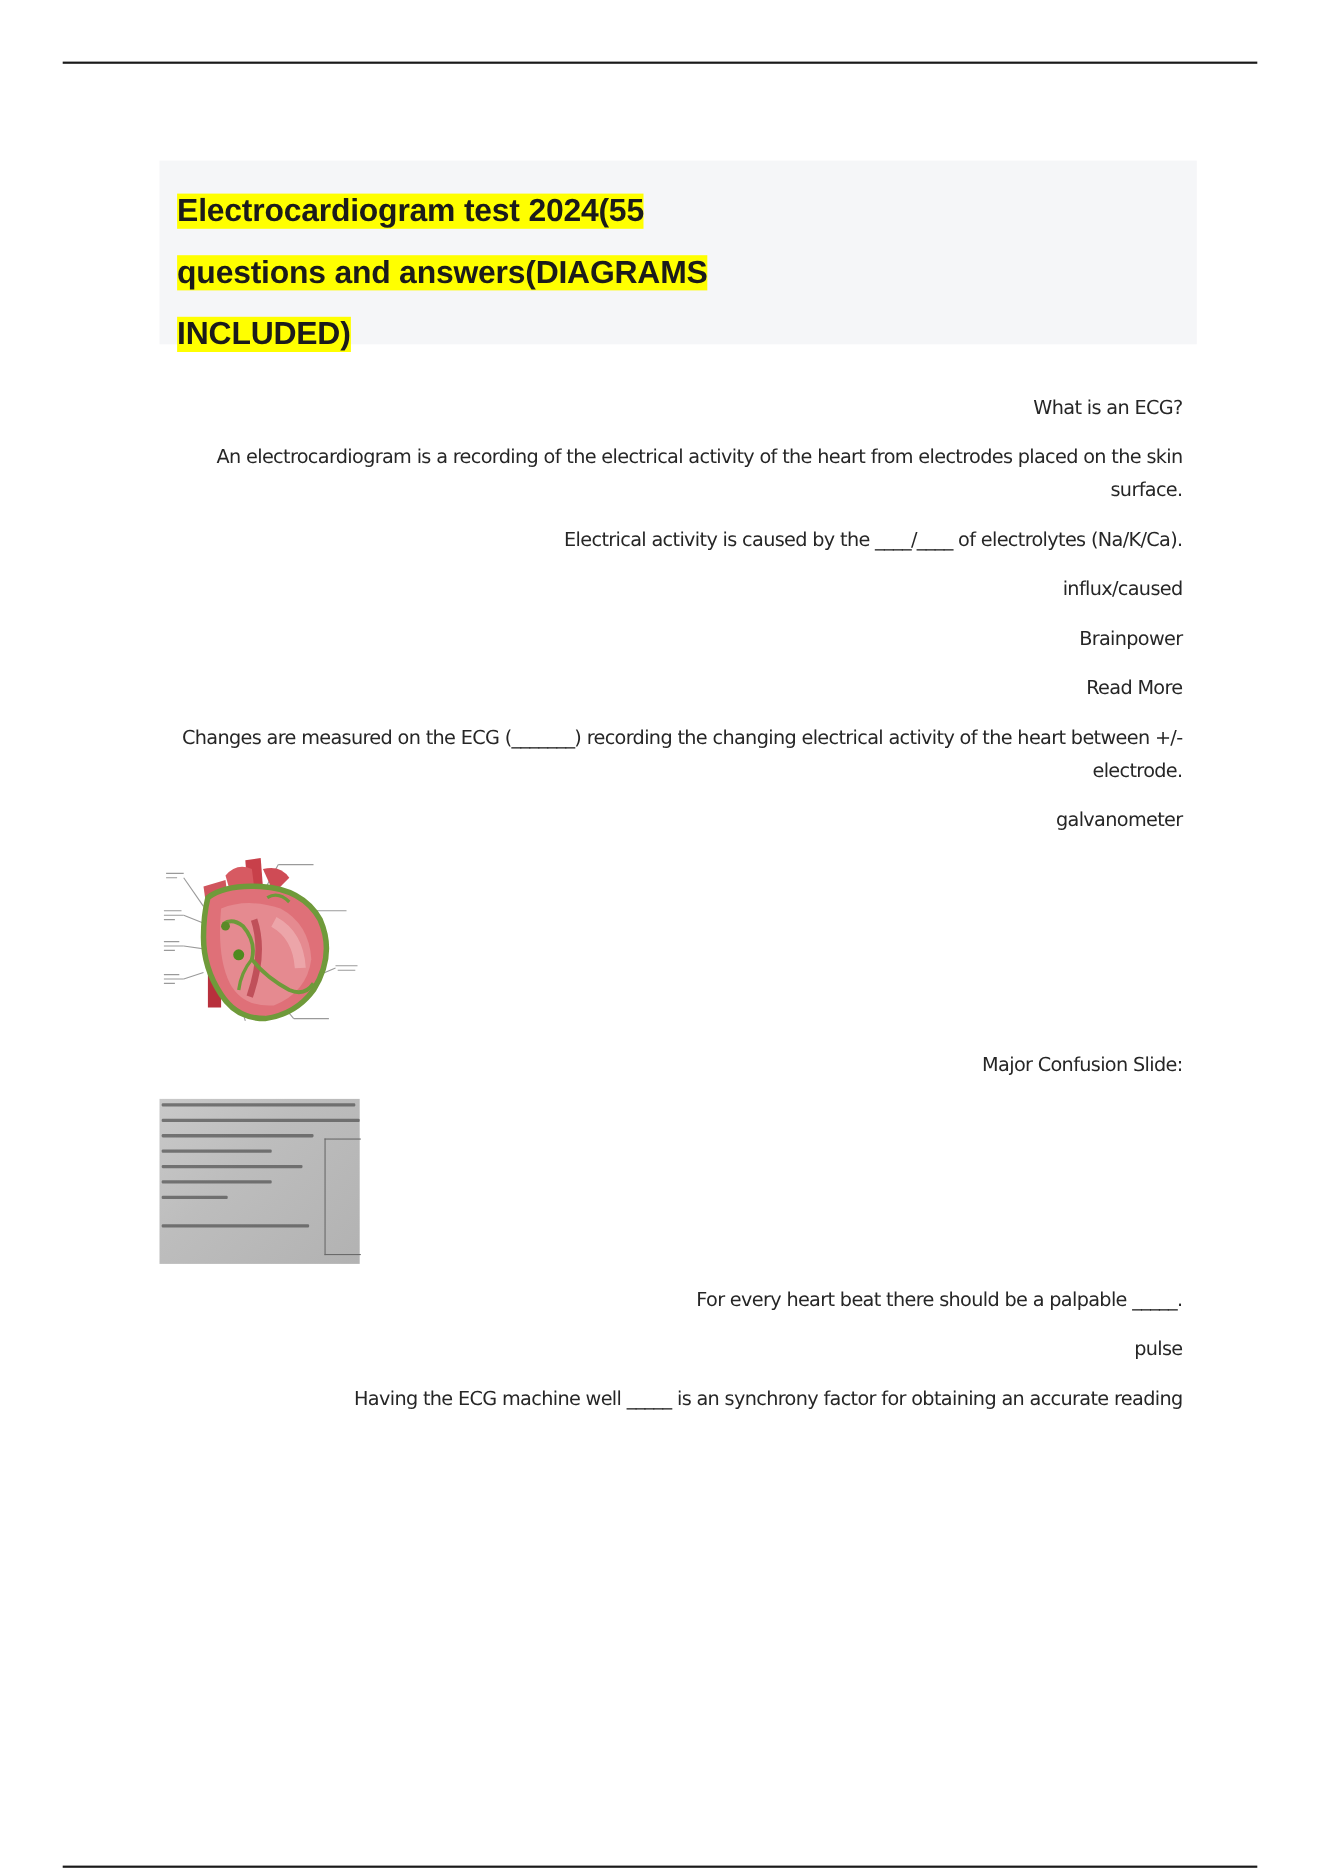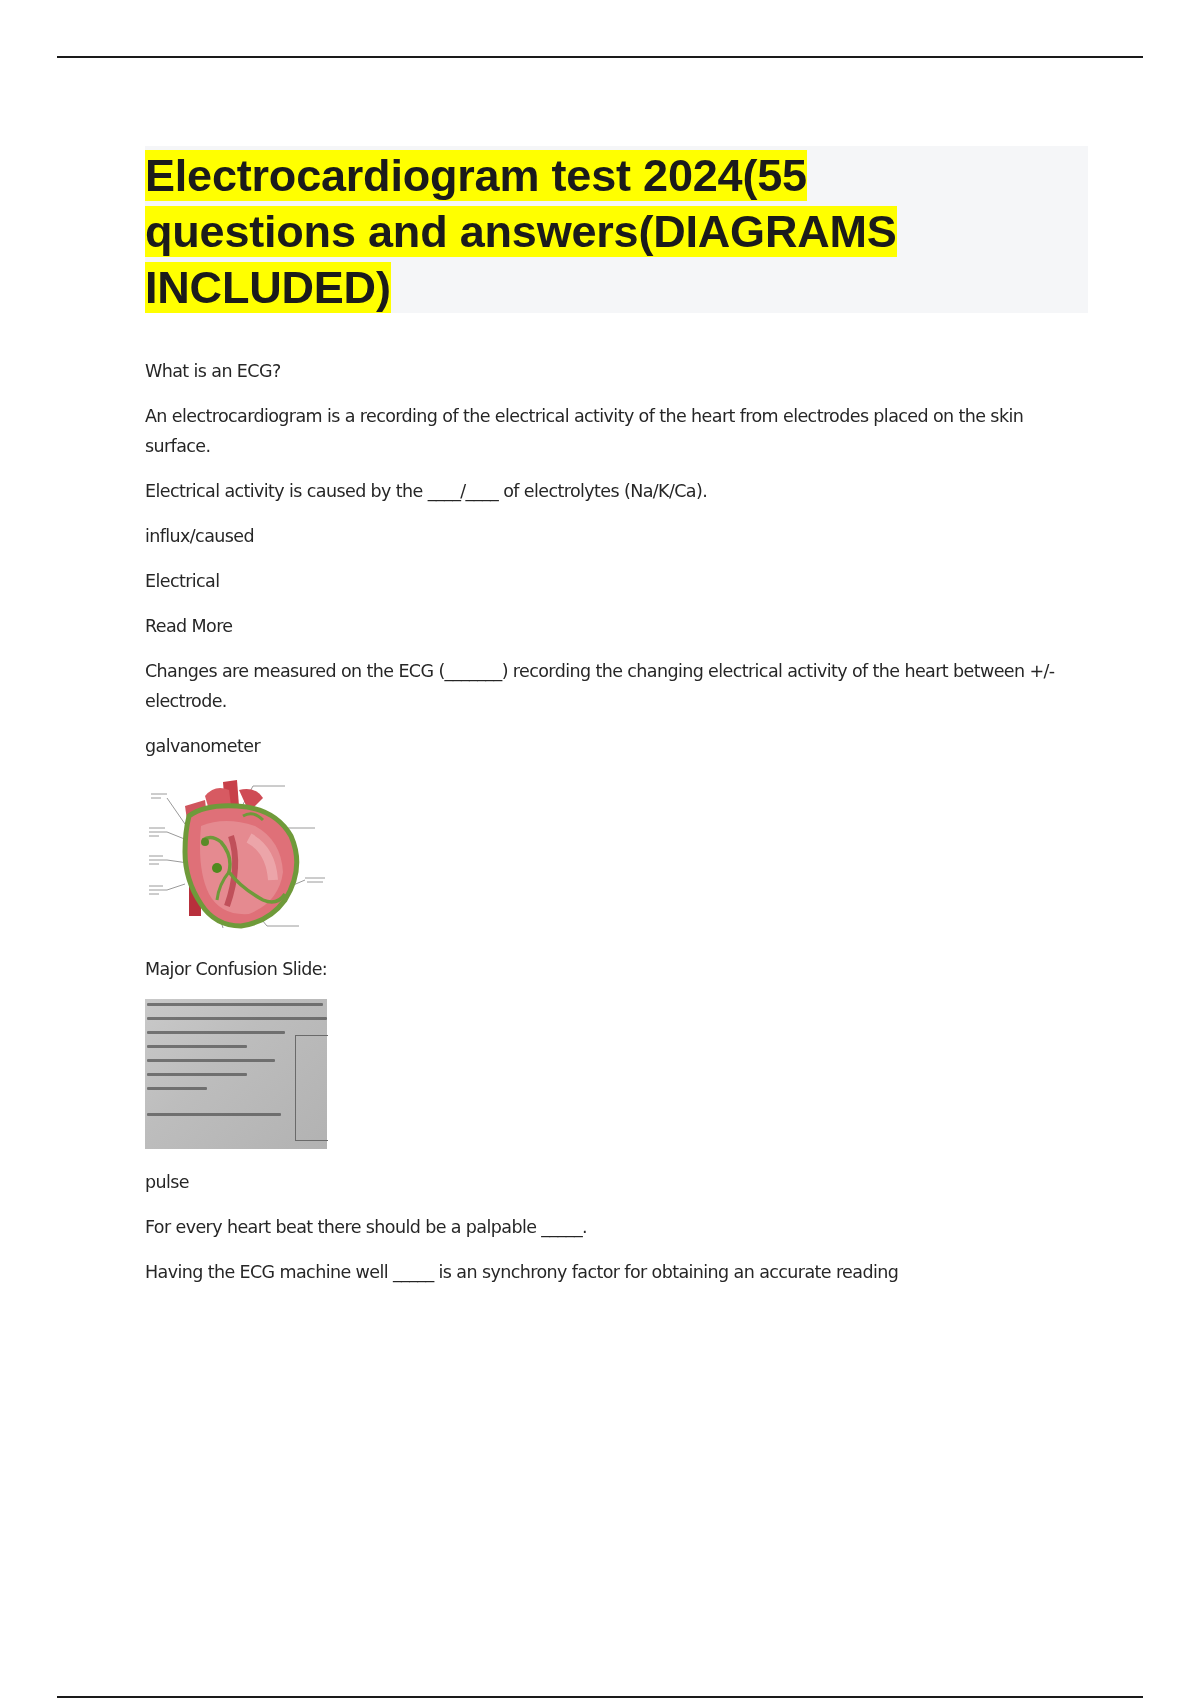--- a/index.html
+++ b/index.html
@@ -27,24 +27,24 @@
 
     .title-block {
       position: absolute;
       left: 145px;
       top: 146px;
       width: 943px;
       height: 167px;
       background: #f5f6f8;
     }
     .title {
-      margin: 0;
+      margin: 16px;
       font-family: "Liberation Sans", sans-serif;
       font-weight: bold;
-      font-size: 45px;
+      font-size: 29px;
       line-height: 56px;
       color: #1b1b1b;
       padding-top: 2px;
       letter-spacing: -0.2px;
     }
     .title .hl {
       background: #ffff00;
       box-decoration-break: clone;
       -webkit-box-decoration-break: clone;
     }
@@ -55,20 +55,21 @@
       top: 356px;
       width: 930px;
       font-family: "DejaVu Sans", sans-serif;
       font-size: 17.5px;
       line-height: 30px;
       color: #262626;
       letter-spacing: -0.6px;
     }
     .content p {
       margin: 0 0 15px 0;
+      text-align: right;
     }
 
     .figure {
       margin: 10px 0 18px 0;
     }
     .heart-fig {
       width: 182px;
       height: 160px;
       position: relative;
     }
@@ -113,21 +114,21 @@
     <span class="hl">questions and answers(DIAGRAMS</span><br>
     <span class="hl">INCLUDED)</span>
   </h1>
 </div>
 
 <div class="content">
   <p>What is an ECG?</p>
   <p>An electrocardiogram is a recording of the electrical activity of the heart from electrodes placed on the skin surface.</p>
   <p>Electrical activity is caused by the ____/____ of electrolytes (Na/K/Ca).</p>
   <p>influx/caused</p>
-  <p>Electrical</p>
+  <p>Brainpower</p>
   <p>Read More</p>
   <p>Changes are measured on the ECG (_______) recording the changing electrical activity of the heart between +/- electrode.</p>
   <p>galvanometer</p>
 
   <div class="figure heart-fig">
     <svg width="182" height="160" viewBox="0 0 182 160">
 
       <g stroke="#9a9a9a" stroke-width="1" fill="none">
         <line x1="6" y1="18" x2="22" y2="18"></line>
           <line x1="6" y1="22" x2="16" y2="22"></line>
@@ -185,18 +186,18 @@
     <div class="slide-line" style="top:18px;width:180px;"></div>
     <div class="slide-line" style="top:32px;width:138px;"></div>
     <div class="slide-line" style="top:46px;width:100px;"></div>
     <div class="slide-line" style="top:60px;width:128px;"></div>
     <div class="slide-line" style="top:74px;width:100px;"></div>
     <div class="slide-line" style="top:88px;width:60px;"></div>
     <div class="slide-line" style="top:114px;width:134px;"></div>
     <div class="slide-box"></div>
   </div>
 
+  <p>For every heart beat there should be a palpable _____.</p>
   <p>pulse</p>
-  <p>For every heart beat there should be a palpable _____.</p>
   <p>Having the ECG machine well _____ is an synchrony factor for obtaining an accurate reading</p>
 </div>
 
 <div class="rule bottom"></div>
 
 </body></html>

